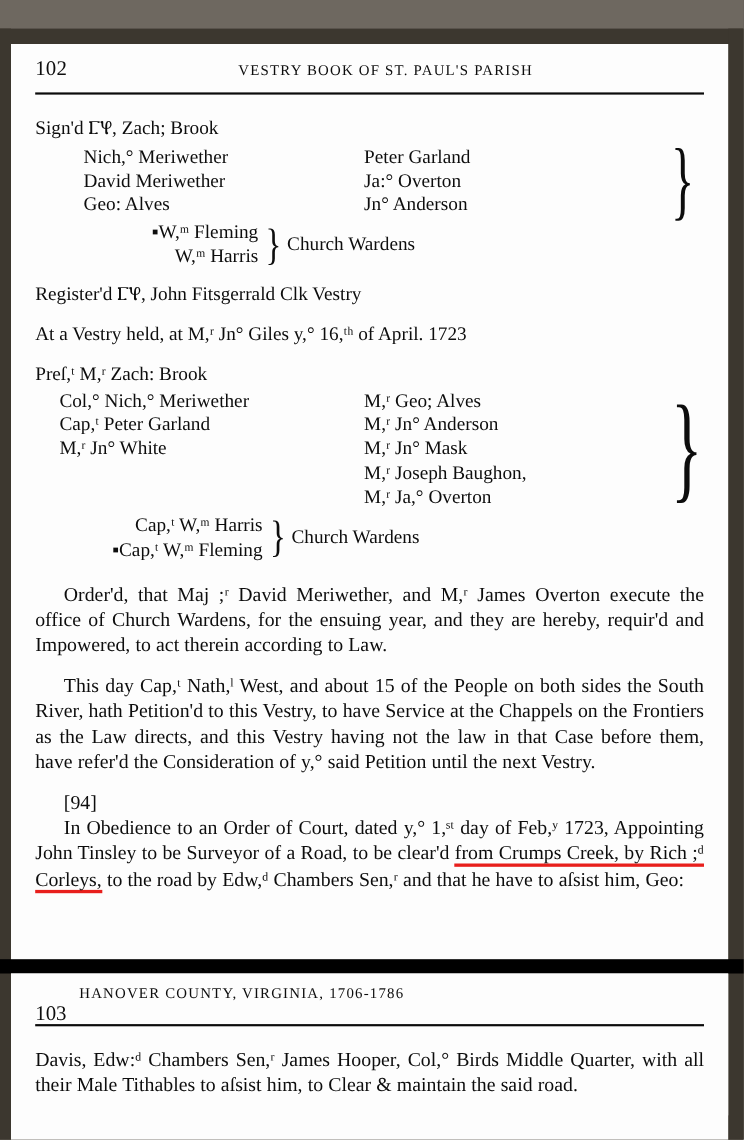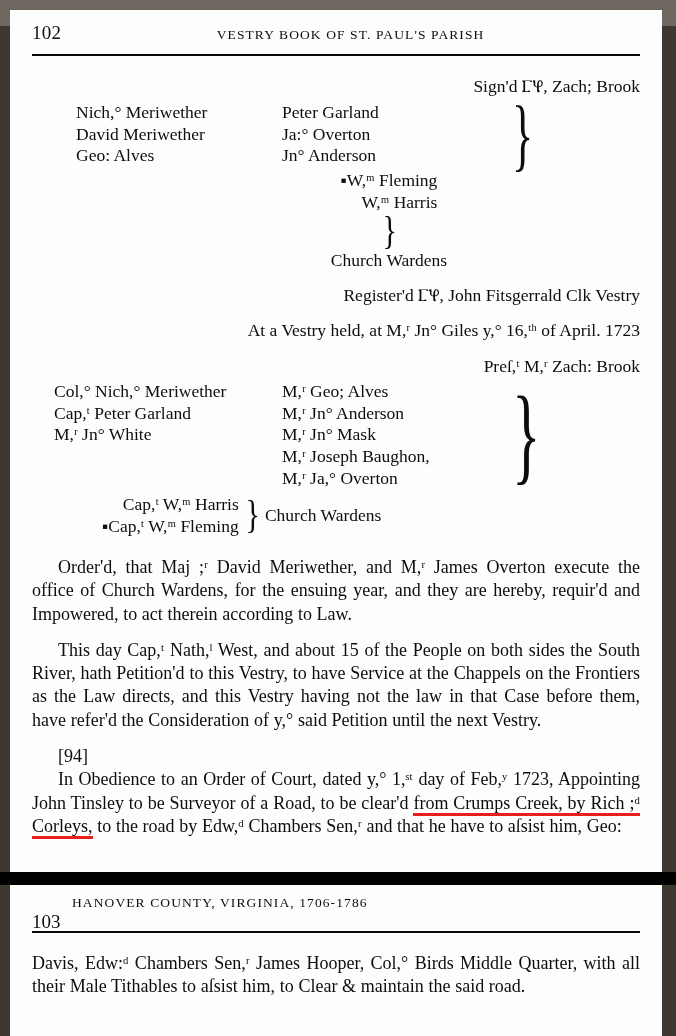--- a/index.html
+++ b/index.html
@@ -13,21 +13,21 @@
   }
 
   
   #scan-frame{position:relative;width:676px;height:1036px;background:#3c372f;}
   #frame-top-bar{position:absolute;left:0;top:0;width:676px;height:26px;background:#6e6860;}
   #frame-left-edge{position:absolute;left:0;top:26px;width:10px;height:1010px;background:#3c372f;}
   #frame-right-edge{position:absolute;right:0;top:26px;width:14px;height:1010px;background:#3c372f;}
 
   
   .page{position:absolute;background:#fdfdfd;overflow:hidden;}
-  #page-102{left:10px;top:10px;width:652px;height:974px;}
+  #page-102{left:10px;top:40px;width:652px;height:974px;}
   #page-divider{position:absolute;left:0;top:872px;width:676px;height:13px;background:#000;}
   #page-103{left:10px;top:885px;width:652px;height:151px;}
 
   .page-inner{position:relative;padding:0 22px;}
 
   
   .running-head{
     position:relative;
     display:flex;align-items:baseline;
     height:30px;
@@ -41,34 +41,34 @@
     font-variant:small-caps;
     text-transform:uppercase;
     letter-spacing:1.1px;
     font-weight:400;
   }
   #p103 .running-head{justify-content:center;flex-direction:column;}
   #p103 .folio-right{font-size:19px;}
   .rule{height:2px;background:#0b0b0b;margin:2px 0 0 0;}
 
   
-  .centered{text-align:right;font-size:17.5px;line-height:1.30;}
+  .centered{text-align:left;font-size:17.5px;line-height:1.30;}
   .para{
     font-size:18px;line-height:1.295;text-align:justify;
     text-align-last:left;
     margin:0;
     word-spacing:.2px;
   }
   .para.indent{text-indent:26px;}
   .gap-md{height:13px;}
   .gap-lg{height:19px;}
 
   
   .names-block{position:relative;font-size:17.5px;line-height:1.245;}
-  .names-cols{display:flex;}
+  .names-cols{display:flex;justify-content:space-between;}
   .col-left{width:250px;padding-left:44px;box-sizing:border-box;}
   .col-right{width:230px;position:relative;}
   .name-line{white-space:nowrap;}
   .brace-holder{
     position:relative;width:30px;
     display:flex;align-items:center;justify-content:flex-start;
   }
 
   
   .wardens{
@@ -138,21 +138,21 @@
             <div class="name-line">Jn° Anderson</div>
           </div>
           <div class="brace-holder">
             <span class="bigbrace" style="font-size:80px;">}</span>
           </div>
         </div>
       </div>
 
       <div style="height:2px"></div>
 
-      <div class="wardens" style="padding-left:106px;flex-direction:column;">
+      <div class="wardens" style="padding-left:106px;">
         <div class="wardens-names">
           <div class="name-line">▪W,ᵐ Fleming</div>
           <div class="name-line">W,ᵐ Harris</div>
         </div>
         <span class="wardens-brace">}</span>
         <span class="wardens-label">Church Wardens</span>
       </div>
 
       <div class="gap-md"></div>
 

